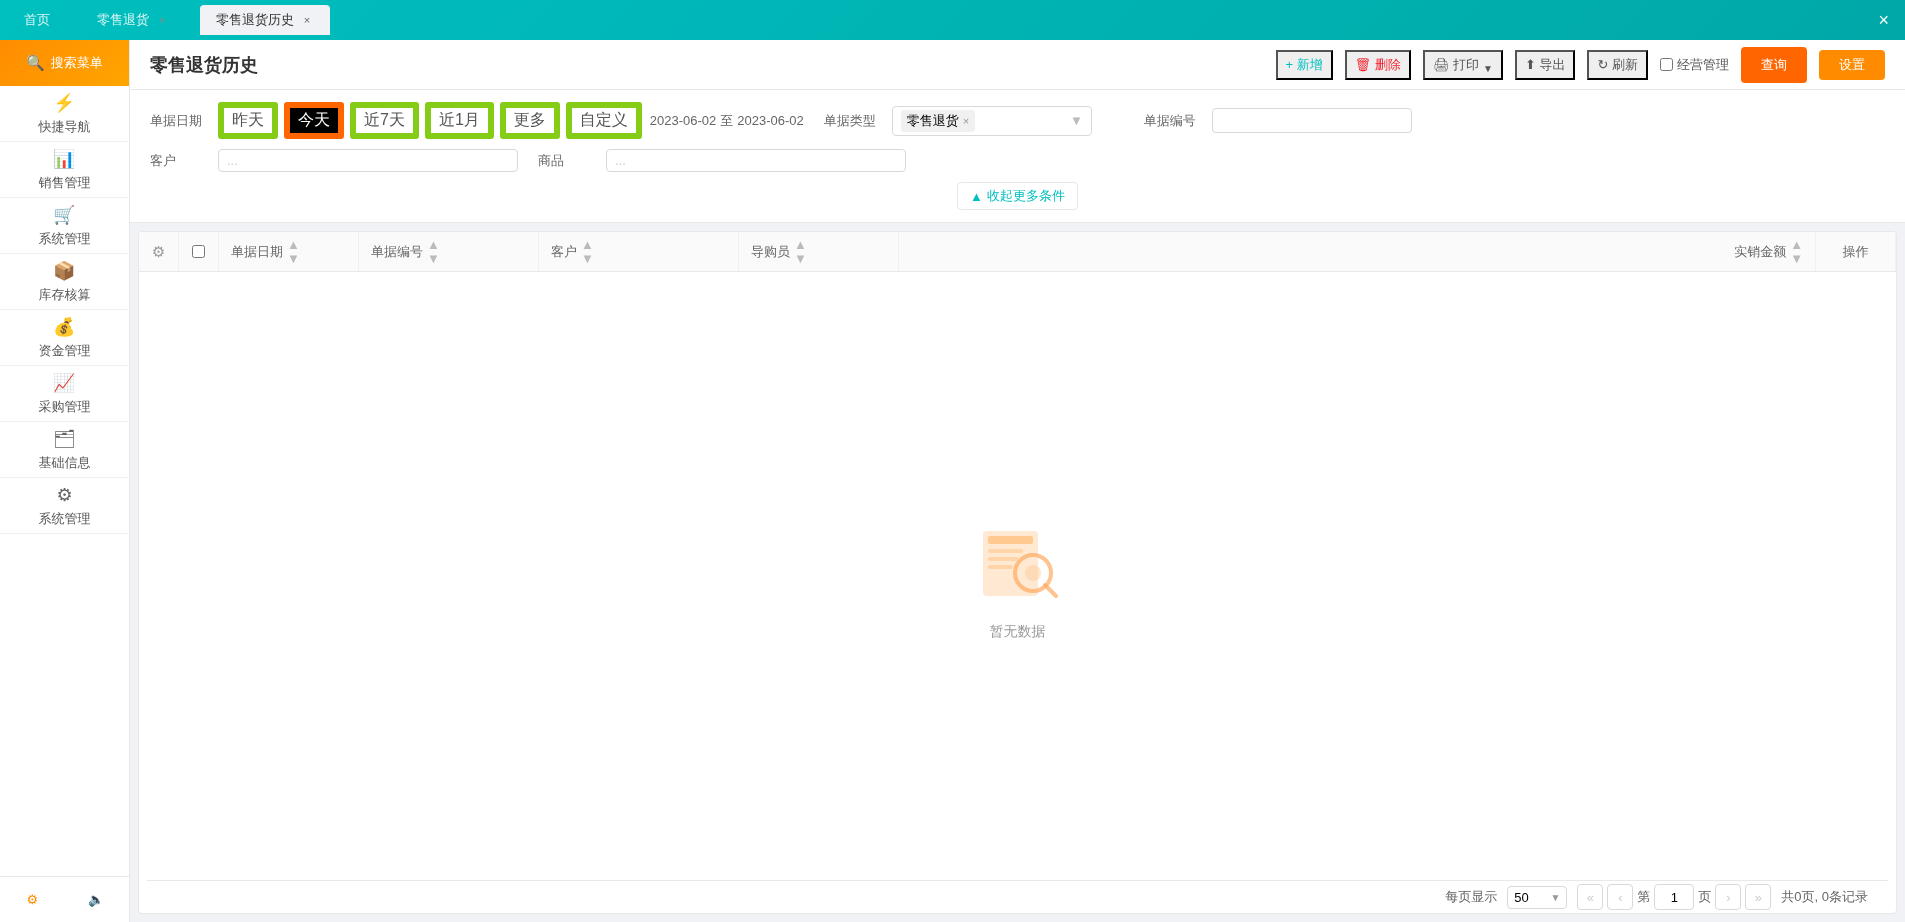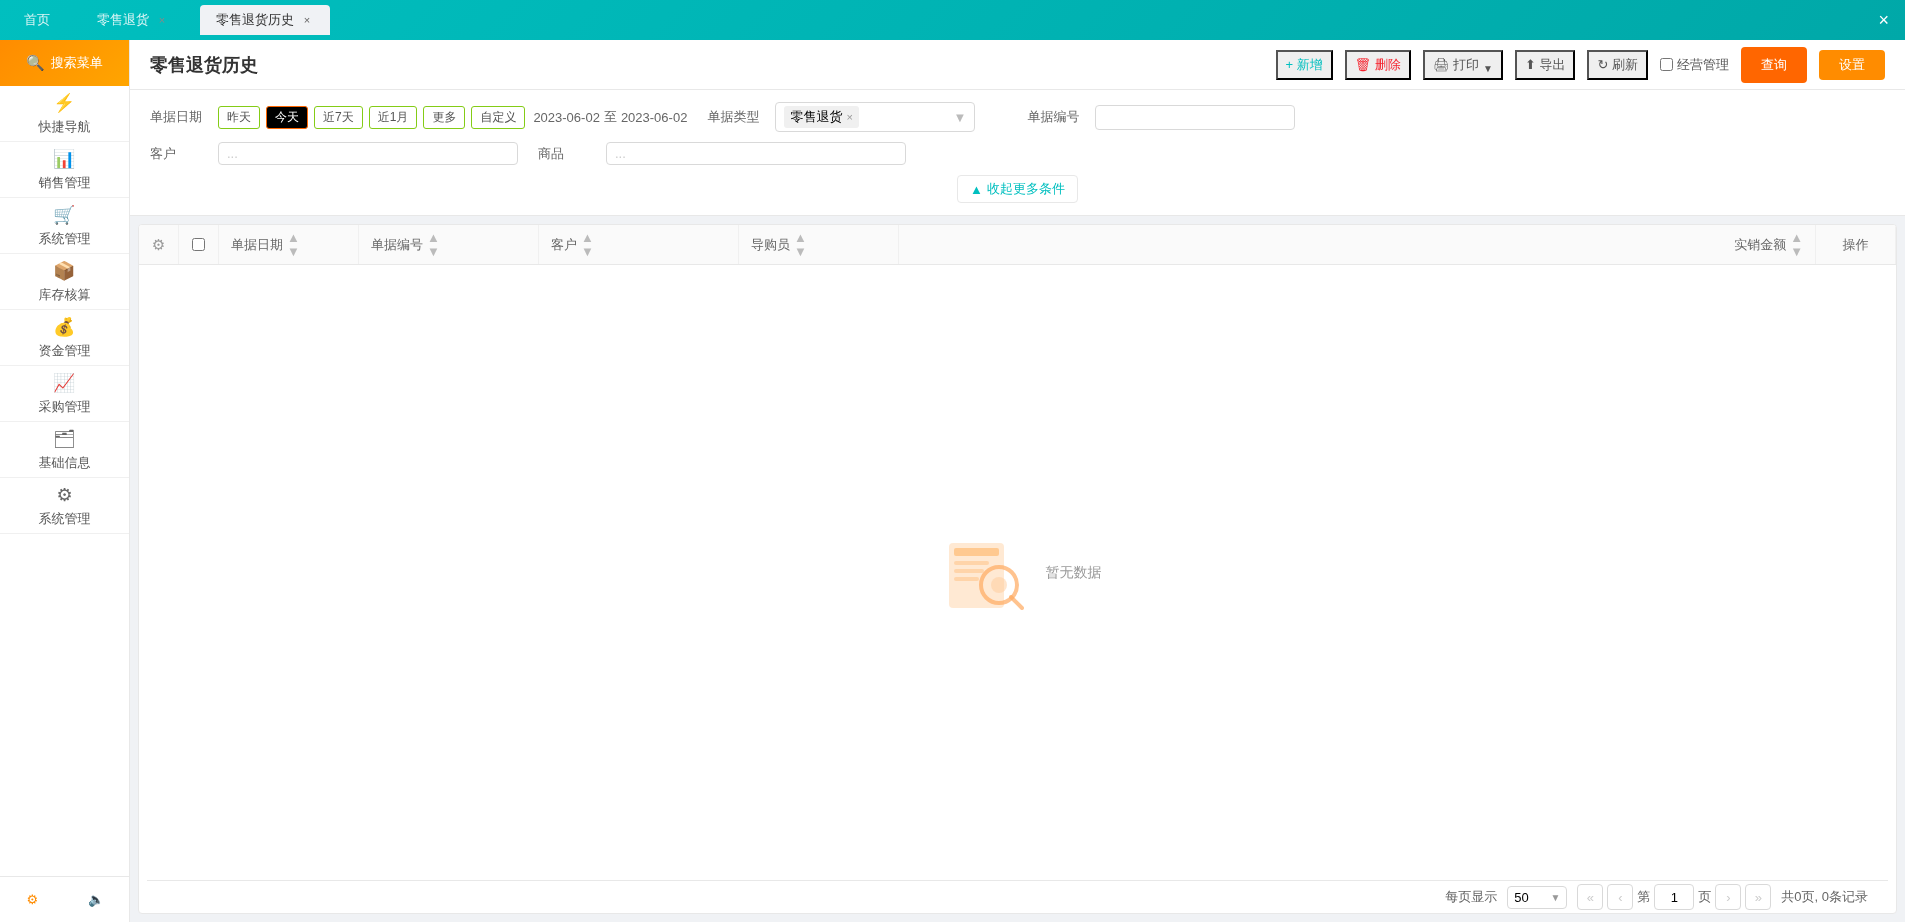--- a/index.html
+++ b/index.html
@@ -213,25 +213,25 @@
       white-space: nowrap;
       min-width: 60px;
     }
     .filter-dates {
       display: flex;
       align-items: center;
       gap: 6px;
     }
     .date-btn {
       padding: 2px 8px;
-      border: 1px solid #84cc16;
+      border: 6px solid #84cc16;
       border-radius: 3px;
       cursor: pointer;
       color: #555;
-      font-size: 12px;
+      font-size: 16px;
       background: #fff;
     }
     .date-btn.active {
       background: #000000;
       color: white;
       border-color: #ff6600;
     }
     .date-range {
       display: flex;
       align-items: center;
@@ -325,21 +325,21 @@
     .th-customer { width: 200px; }
     .th-guide { width: 160px; }
     .th-amount { flex: 1; justify-content: flex-end; }
     .th-op { width: 80px; justify-content: center; }
     .sort-icon { font-size: 10px; color: #bbb; display: flex; flex-direction: column; line-height: 1; gap: 1px; }
     .table-body {
       flex: 1;
       display: flex;
       align-items: center;
       justify-content: center;
-      flex-direction: row;
+      flex-direction: column;
       gap: 12px;
     }
     .empty-icon {
       width: 100px;
       height: 100px;
     }
     .empty-text {
       color: #999;
       font-size: 14px;
     }

